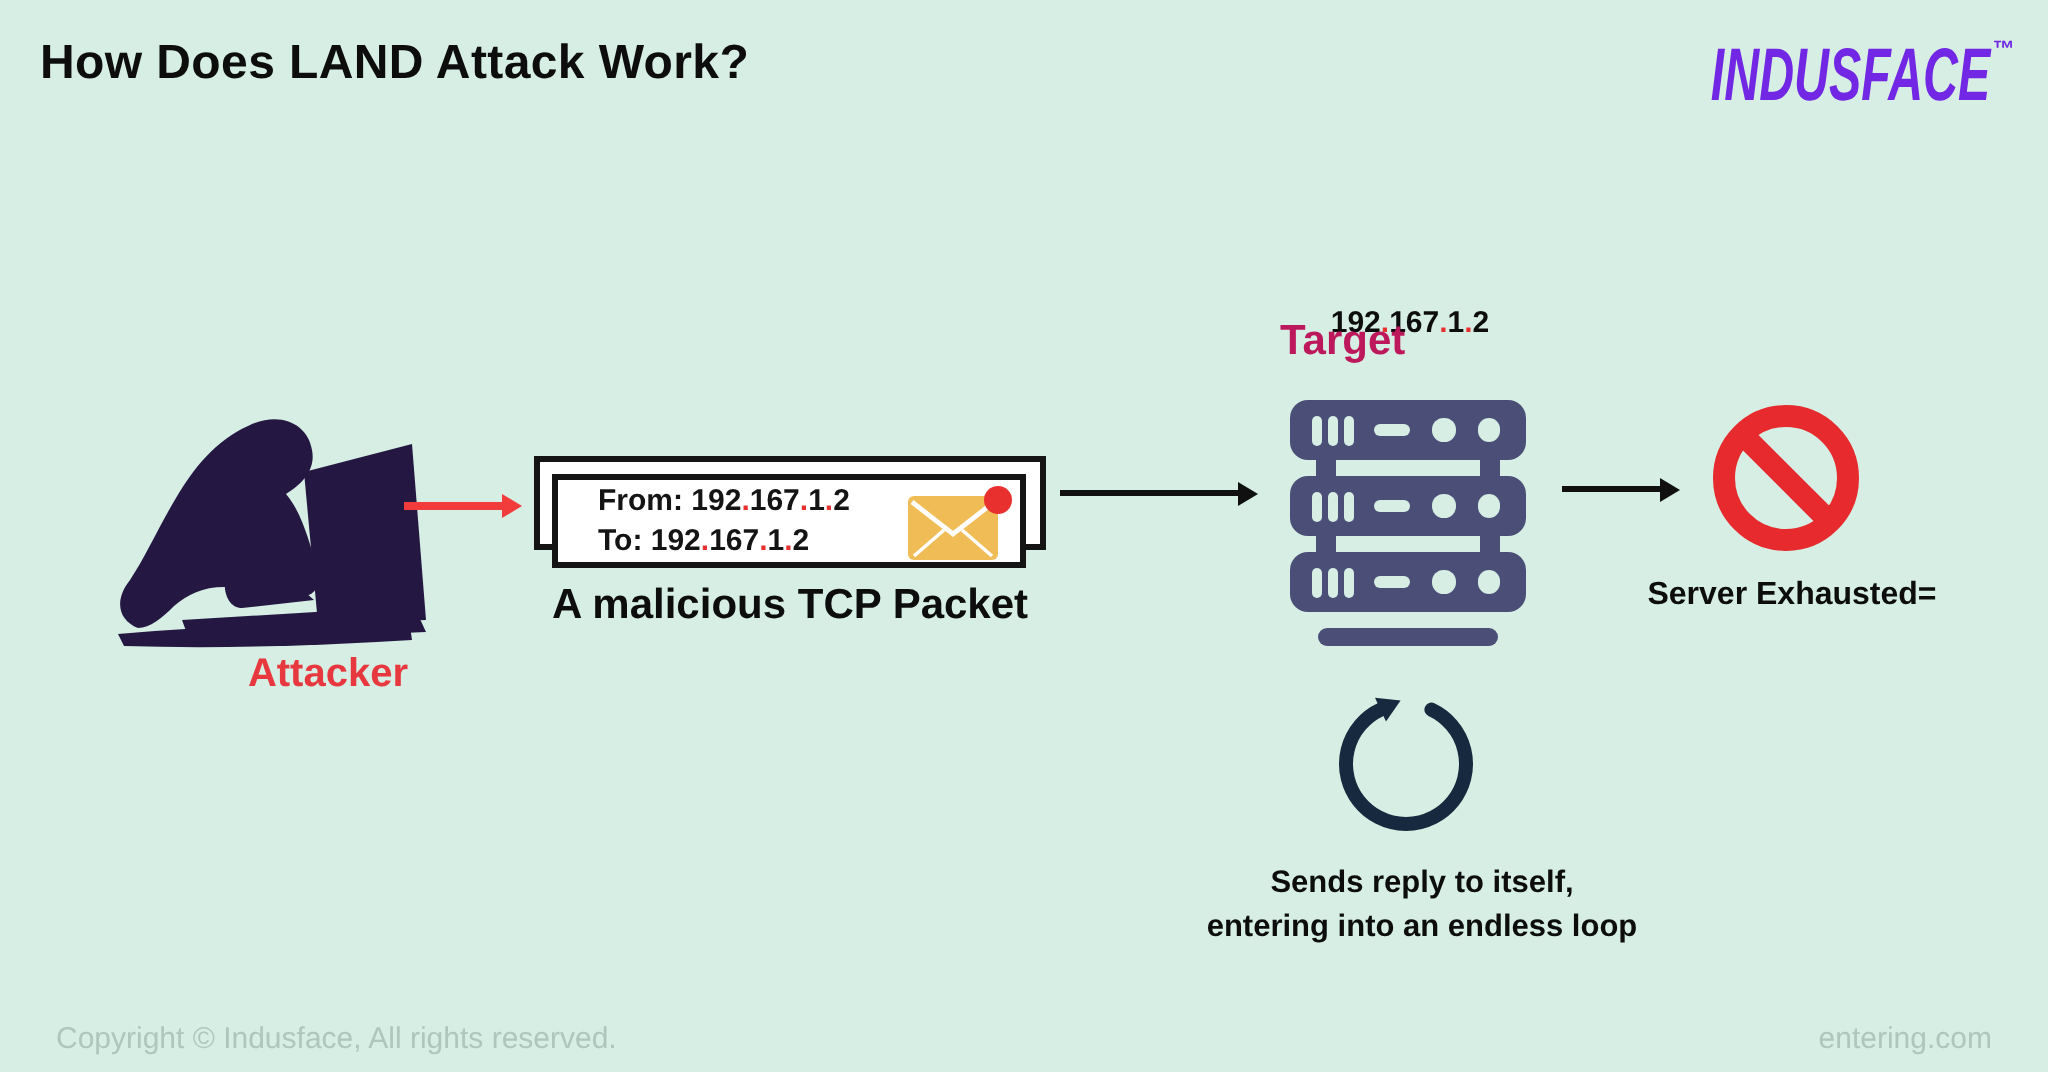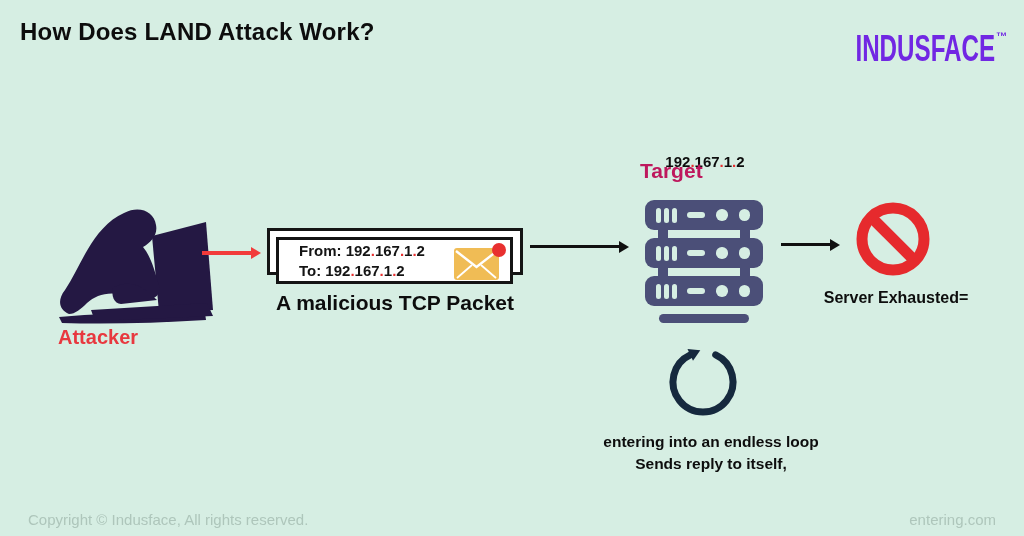--- a/index.html
+++ b/index.html
@@ -18,30 +18,30 @@
   body{font-family:"Liberation Sans",sans-serif;background:#fff;}
   .canvas{
     position:relative;width:1024px;height:536px;background:var(--mint);
     overflow:hidden;
   }
   .abs{position:absolute;}
   .page-title{
     left:20px;top:18px;font-size:24px;font-weight:800;color:var(--ink);
     letter-spacing:.2px;
   }
-  .logo{right:18px;top:31px;text-align:left;white-space:nowrap;}
+  .logo{right:18px;top:20px;text-align:left;white-space:nowrap;font-style:italic;}
   .logo-text{
     display:inline-block;font-size:31px;font-weight:800;color:var(--purple);
     transform:scale(.78,1.2);transform-origin:center right;letter-spacing:0;
   }
   .logo-tm{color:var(--purple);font-size:11px;font-weight:700;vertical-align:top;
     position:relative;top:-1px;left:1px;}
   
   .attacker-label{
-    left:58px;top:326px;width:146px;text-align:left;
+    left:58px;top:326px;width:146px;text-align:right;
     font-size:20px;font-weight:800;color:#e8383f;
   }
   
   .arrow{position:absolute;background:#101010;height:3px;}
   .arrow::after{
     content:"";position:absolute;right:-9px;top:50%;transform:translateY(-50%);
     border-left:10px solid #101010;border-top:6px solid transparent;
     border-bottom:6px solid transparent;
   }
   .arrow.red{background:var(--arrow-red);height:4px;}
@@ -188,20 +188,20 @@
   </svg>
   <div class="abs result-text">
     <div>Server Exhausted=</div>
   </div>
 
   <svg class="abs loop-icon" width="80" height="76" viewBox="0 0 80 76">
     <path d="M 52.7,14.8 A 30,30 0 1 1 27.3,14.8" fill="none" stroke="#16293e" stroke-width="7" stroke-linecap="round"></path>
     <polygon points="37.3,10.2 30.0,20.7 24.5,8.9" fill="#16293e"></polygon>
   </svg>
   <div class="abs loop-text">
+    <div>Sends reply to itself,</div>
     <div>entering into an endless loop</div>
-    <div>Sends reply to itself,</div>
   </div>
 
   <div class="abs footer-left">Copyright © Indusface, All rights reserved.</div>
   <div class="abs footer-right">entering.com</div>
 
 </div>
 
 </body></html>

